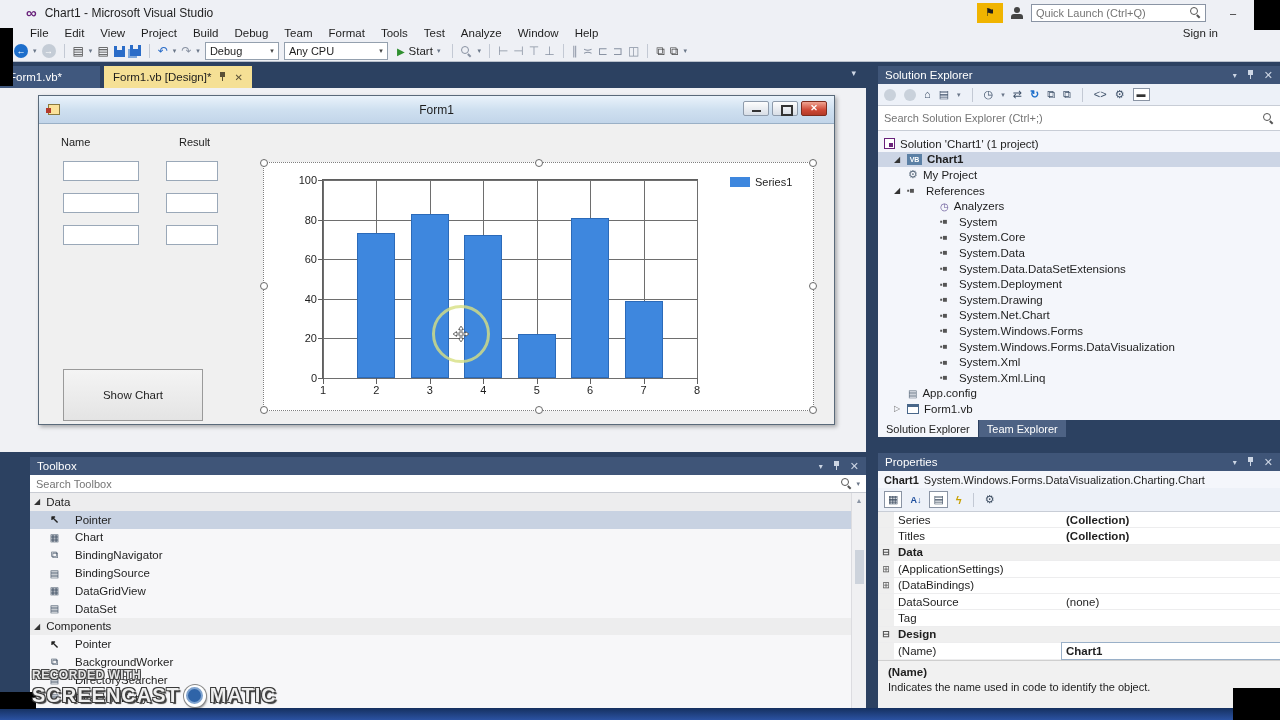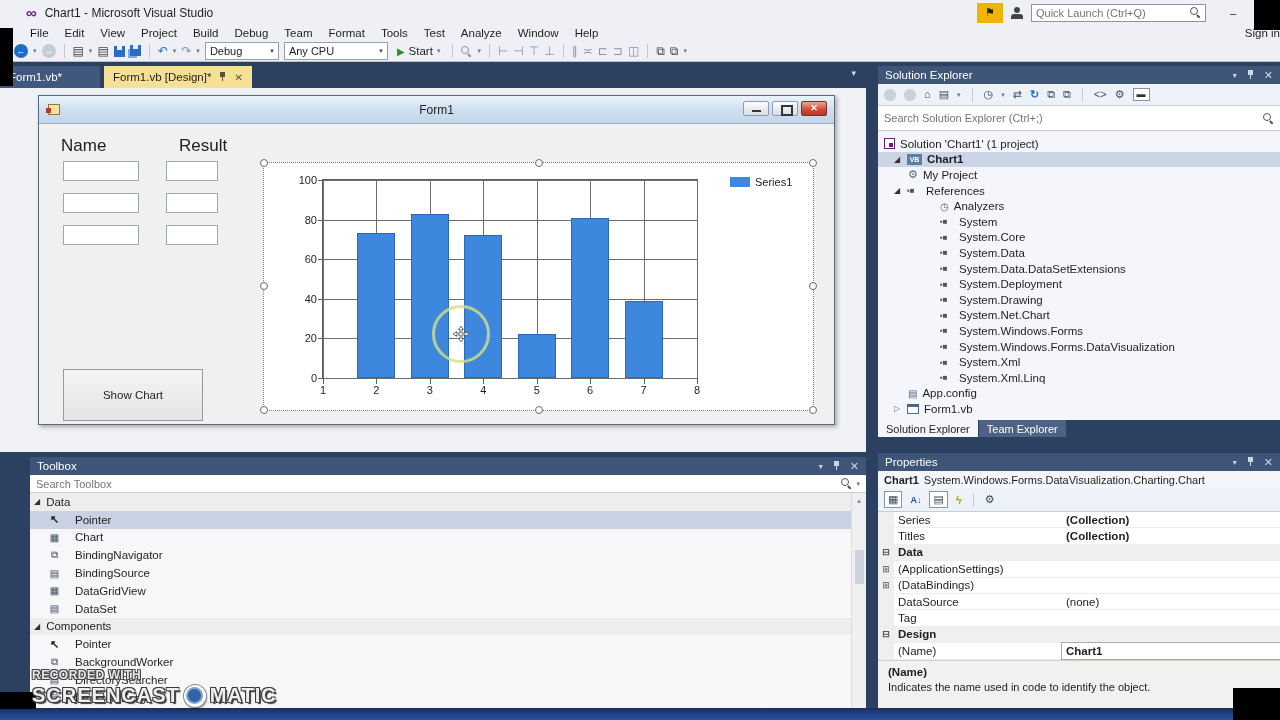--- a/index.html
+++ b/index.html
@@ -16,21 +16,21 @@
   .person-icon { display:inline-block; width:12px; height:12px; position:relative; }
   .person-icon::before { content:""; position:absolute; left:3px; top:0; width:6px; height:6px; border-radius:50%; background:#444; }
   .person-icon::after { content:""; position:absolute; left:0; top:7px; width:12px; height:5px; border-radius:3px 3px 0 0; background:#444; }
   .quick-launch { display:flex; align-items:center; width:175px; height:18px; background:#fff; border:1px solid #8a94a4; padding:0 4px; }
   .quick-launch input { flex:1; border:none; outline:none; font-size:11px; color:#555; font-family:"Liberation Sans",sans-serif; background:transparent; }
   .win-controls { display:flex; gap:2px; margin-left:6px; }
   .win-ctl { width:26px; height:18px; display:flex; align-items:center; justify-content:center; color:#1e1e1e; font-size:11px; }
 
   .menubar { position:absolute; left:0; top:25px; width:1280px; height:16px; background:#eef0f5; display:flex; align-items:center; padding-left:22px; }
   .menu-item { font-size:11.5px; color:#1e1e1e; padding:0 8px; }
-  .signin { margin-left:auto; font-size:11.5px; color:#1e1e1e; }
+  .signin { margin-left:auto; margin-right:62px; font-size:11.5px; color:#1e1e1e; }
 
   .toolbar { position:absolute; left:0; top:41px; width:1280px; height:21px; background:#eef0f5; border-bottom:1px solid #b9c0cc; display:flex; align-items:center; padding-left:14px; gap:5px; }
   .tb-sep { width:1px; height:14px; background:#c3c9d4; margin:0 3px; }
   .tb-ico { font-size:12px; color:#8a93a3; line-height:1; }
   .tb-ico.dark { color:#444; }
   .tb-ico.blue { color:#2a6cc8; }
   .tiny-chev { font-size:7px; color:#6a7688; }
   .nav-circle { width:14px; height:14px; border-radius:50%; display:inline-flex; align-items:center; justify-content:center; color:#fff; font-size:9px; line-height:1; }
   .nav-circle.back { background:#1d6ecb; }
   .nav-circle.fwd { background:#c4ccd6; }
@@ -59,21 +59,21 @@
   .form-app-icon { width:12px; height:11px; margin-left:9px; background:#fbe29a; border:1px solid #8a7a40; position:relative; }
   .form-app-icon::before { content:""; position:absolute; left:-3px; top:3px; width:5px; height:5px; background:#b33a2c; }
   .form-title { position:absolute; left:0; right:0; text-align:center; font-size:12px; color:#1e1e1e; }
   .form-btns { position:absolute; right:7px; top:5px; display:flex; gap:3px; }
   .fbtn { width:26px; height:15px; border:1px solid #8e9bab; border-radius:2px; background:linear-gradient(#fdfdfd,#d8dee6); position:relative; }
   .fbtn.min::before { content:""; position:absolute; left:8px; bottom:3px; width:9px; height:2px; background:#333; }
   .fbtn.max::before { content:""; position:absolute; left:8px; top:3px; width:8px; height:7px; border:2px solid #333; }
   .fbtn.close { background:linear-gradient(#f0a492,#cf4936 60%,#b33a28); border-color:#7e2c1e; }
   .fbtn.close::before { content:"✕"; position:absolute; left:0; right:0; top:1px; text-align:center; color:#fff; font-size:9px; font-weight:bold; }
 
-  .form-label { position:absolute; font-size:17px; color:#1e1e1e; }
+  .form-label { position:absolute; font-size:11px; color:#1e1e1e; }
   .tb { position:absolute; height:20px; background:#fff; border:1px solid #9aa8b8; font-size:11px; padding:0 3px; font-family:"Liberation Sans",sans-serif; }
   .show-chart-btn { position:absolute; left:24px; top:273px; width:140px; height:52px; background:linear-gradient(#f4f4f4,#e4e4e4); border:1px solid #9a9a9a; font-size:11.5px; color:#1e1e1e; display:flex; align-items:center; justify-content:center; }
 
   .chart-control { position:absolute; left:224px; top:66px; width:551px; height:249px; background:#fff; border:1px dotted #7f7f7f; }
   .handle { position:absolute; width:8px; height:8px; background:#fff; border:1px solid #6a6a6a; border-radius:50%; z-index:5; }
   .chart-plot { position:absolute; left:58px; top:16px; width:376px; height:200px; border:1px solid #5f5f5f; }
   .grid-h { position:absolute; left:0; right:0; height:1px; background:#6e6e6e; }
   .grid-v { position:absolute; top:0; bottom:0; width:1px; background:#6e6e6e; }
   .tick-y { position:absolute; left:-5px; width:5px; height:1px; background:#5f5f5f; }
   .tick-x { position:absolute; bottom:-6px; width:1px; height:6px; background:#5f5f5f; }

